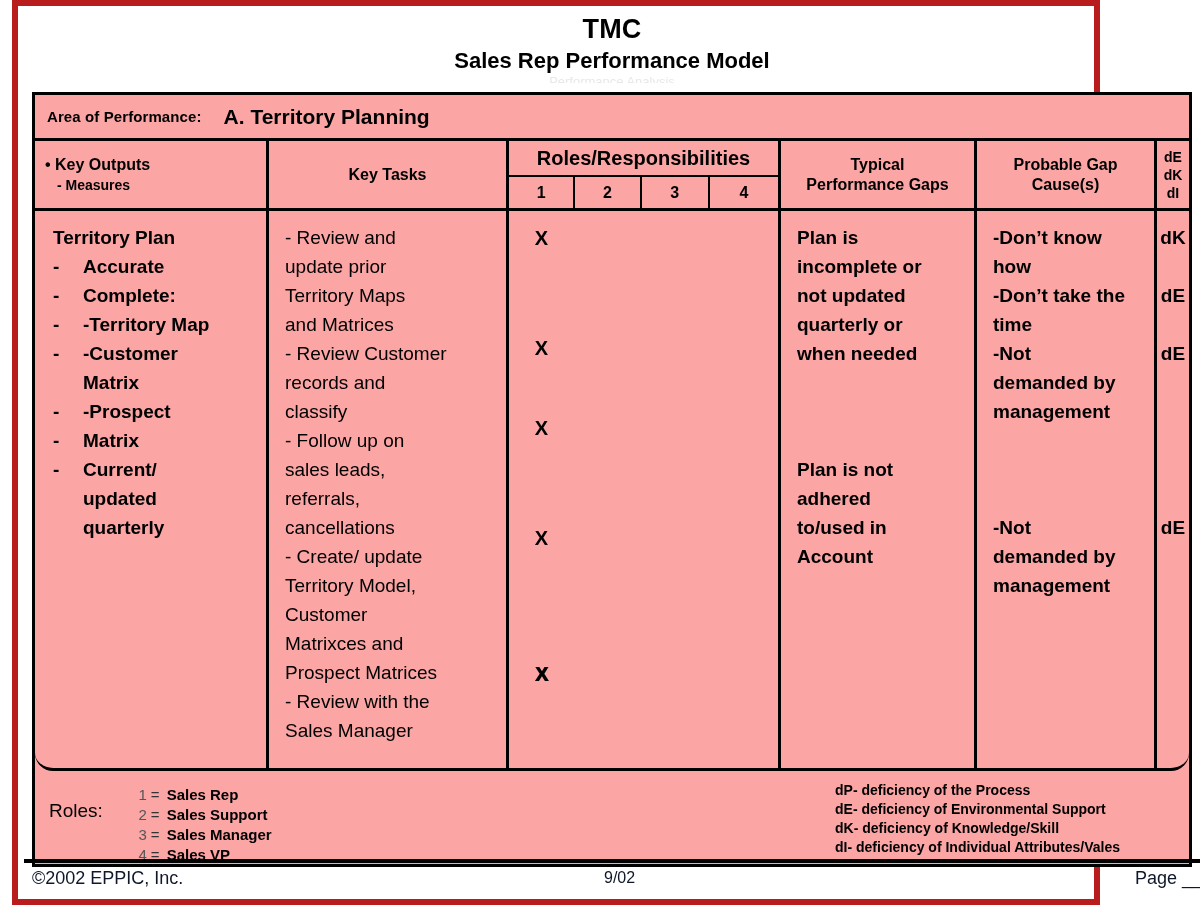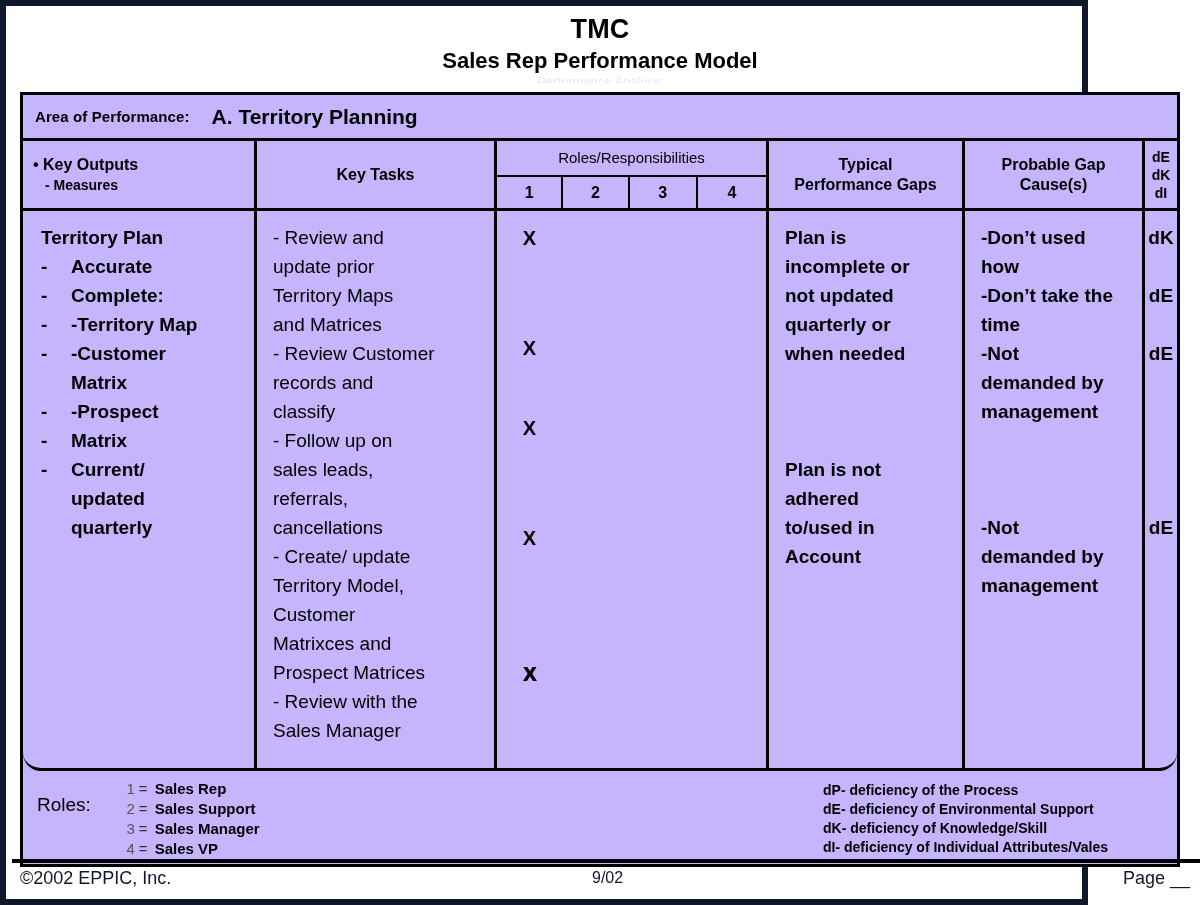--- a/index.html
+++ b/index.html
@@ -14,22 +14,23 @@
     color: #000000;
     overflow: hidden;
   }
 
   
   .slide {
     position: relative;
     box-sizing: border-box;
     width: 1088px;
     height: 905px;
-    border: 6px solid #0f172a;
+    border: 6px solid #b91c1c;
     background: #ffffff;
+    margin-left: 12px;
   }
 
   
   .title-block {
     position: absolute;
     left: 0;
     top: 6px;
     width: 1188px;
     text-align: center;
   }
@@ -55,21 +56,21 @@
 
   
   .table-wrap {
     position: absolute;
     left: 14px;
     top: 86px;
     width: 1160px;
     height: 775px;
     box-sizing: border-box;
     border: 3px solid #000000;
-    background: #c4b5fd;
+    background: #fca5a5;
   }
 
   
   .area-row {
     position: relative;
     height: 46px;
     border-bottom: 3px solid #000000;
     box-sizing: border-box;
     display: flex;
     align-items: center;
@@ -115,22 +116,22 @@
   .col-code     { width: 32px;  }
 
   .roles-title {
     width: 100%;
     height: 36px;
     display: flex;
     align-items: center;
     justify-content: center;
     border-bottom: 2px solid #000000;
     box-sizing: border-box;
-    font-size: 15px;
-    font-weight: normal;
+    font-size: 20px;
+    font-weight: bold;
   }
   .roles-nums {
     width: 100%;
     height: 31px;
     display: flex;
     box-sizing: border-box;
   }
   .rnum {
     box-sizing: border-box;
     display: flex;
@@ -240,21 +241,21 @@
 
   
   .legend-row {
     position: relative;
     height: 95px;
     box-sizing: border-box;
   }
   .roles-legend {
     position: absolute;
     left: 14px;
-    top: 8px;
+    top: 14px;
     display: flex;
     align-items: flex-start;
   }
   .roles-word {
     font-size: 19px;
     line-height: 24px;
     margin-right: 30px;
     padding-top: 14px;
   }
   .roles-list { }
@@ -459,21 +460,21 @@
               <div>adhered</div>
               <div>to/used in</div>
               <div>Account</div>
             </div>
         </div>
       </div>
 
       <div class="bcell col-cause">
         <div class="cause-body">
           <div id="cause-block-1">
-              <div>-Don’t used</div>
+              <div>-Don’t know</div>
               <div>how</div>
               <div>-Don’t take the</div>
               <div>time</div>
               <div>-Not</div>
               <div>demanded by</div>
               <div>management</div>
             </div>
           <div id="cause-block-2" class="cause-block-2">
               <div>-Not</div>
               <div>demanded by</div>

